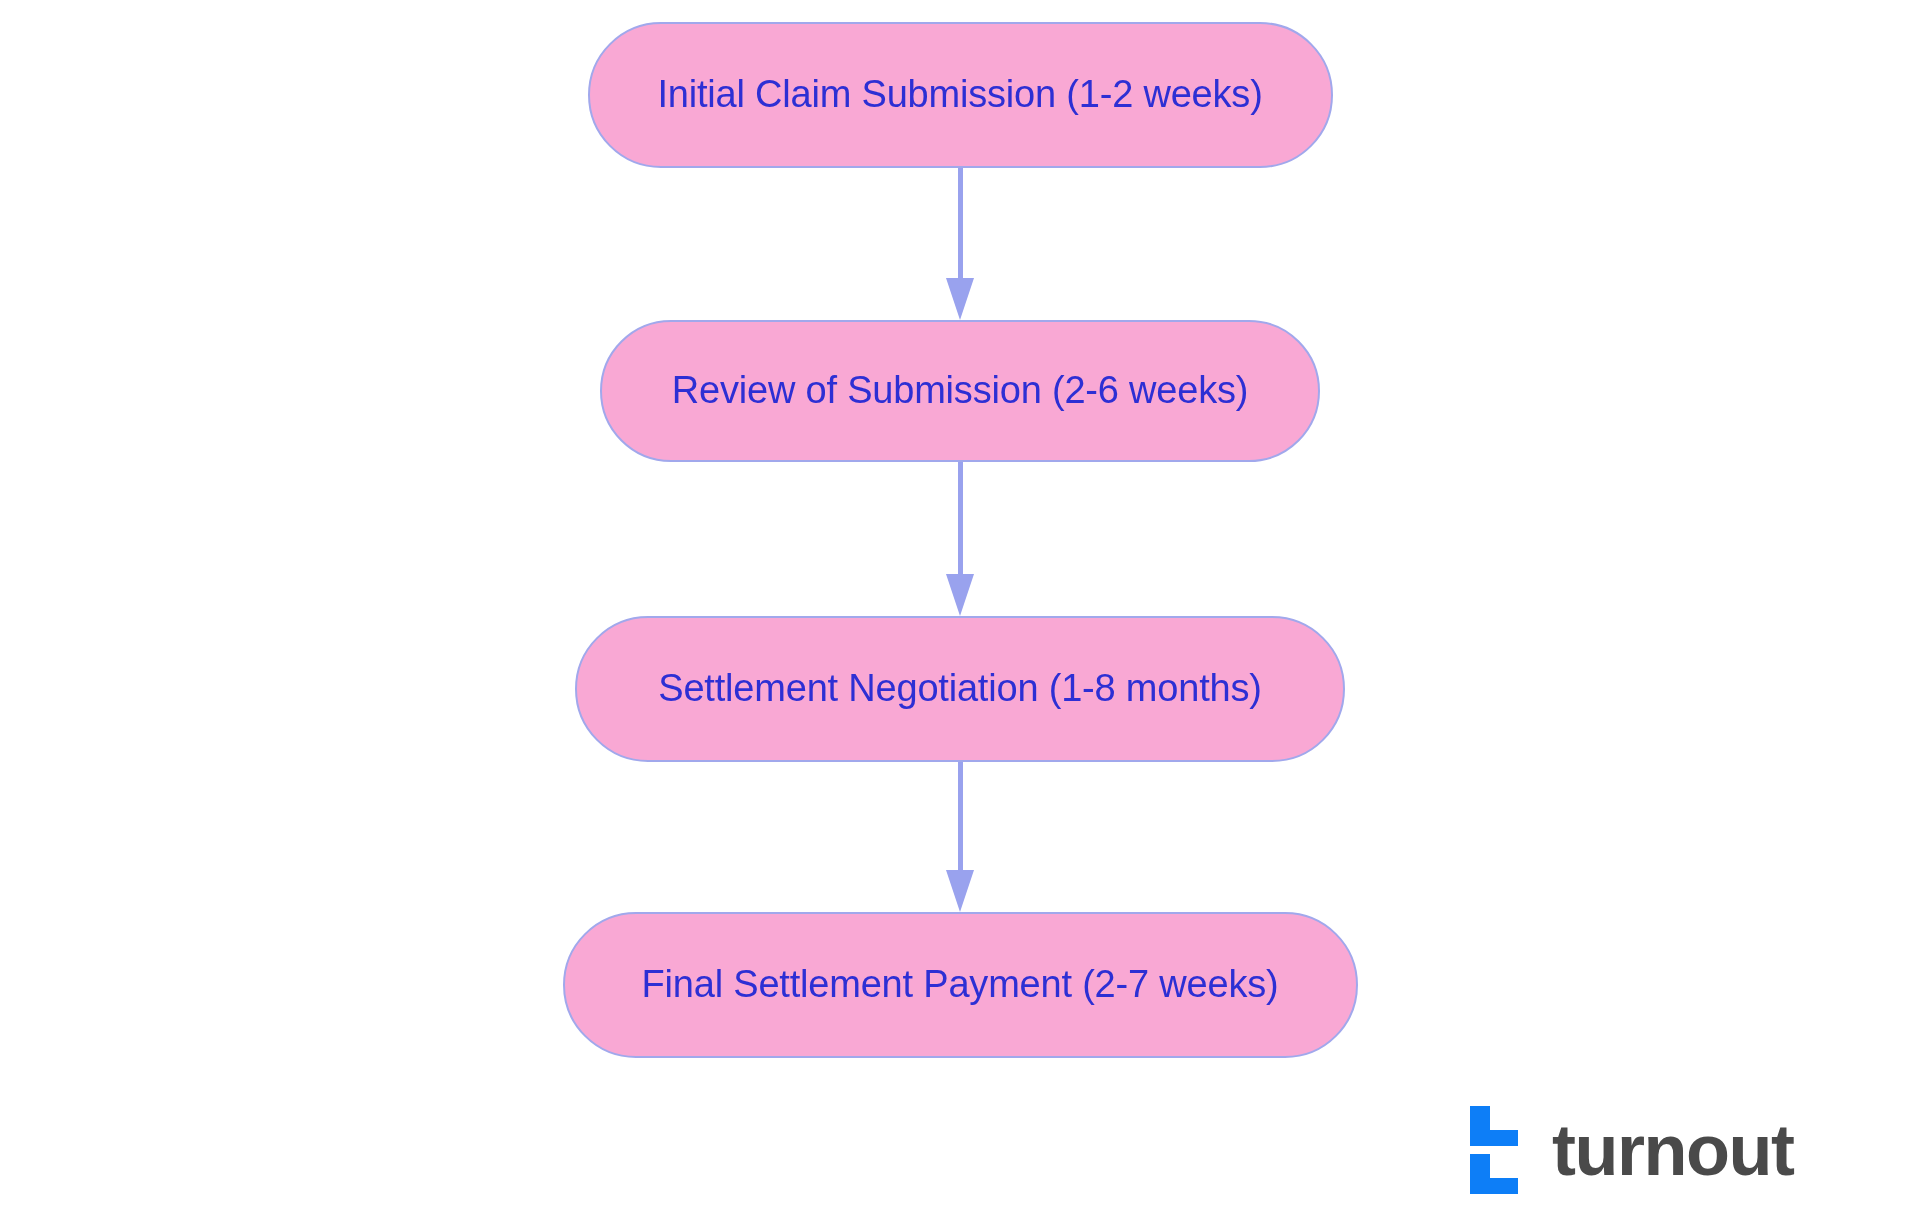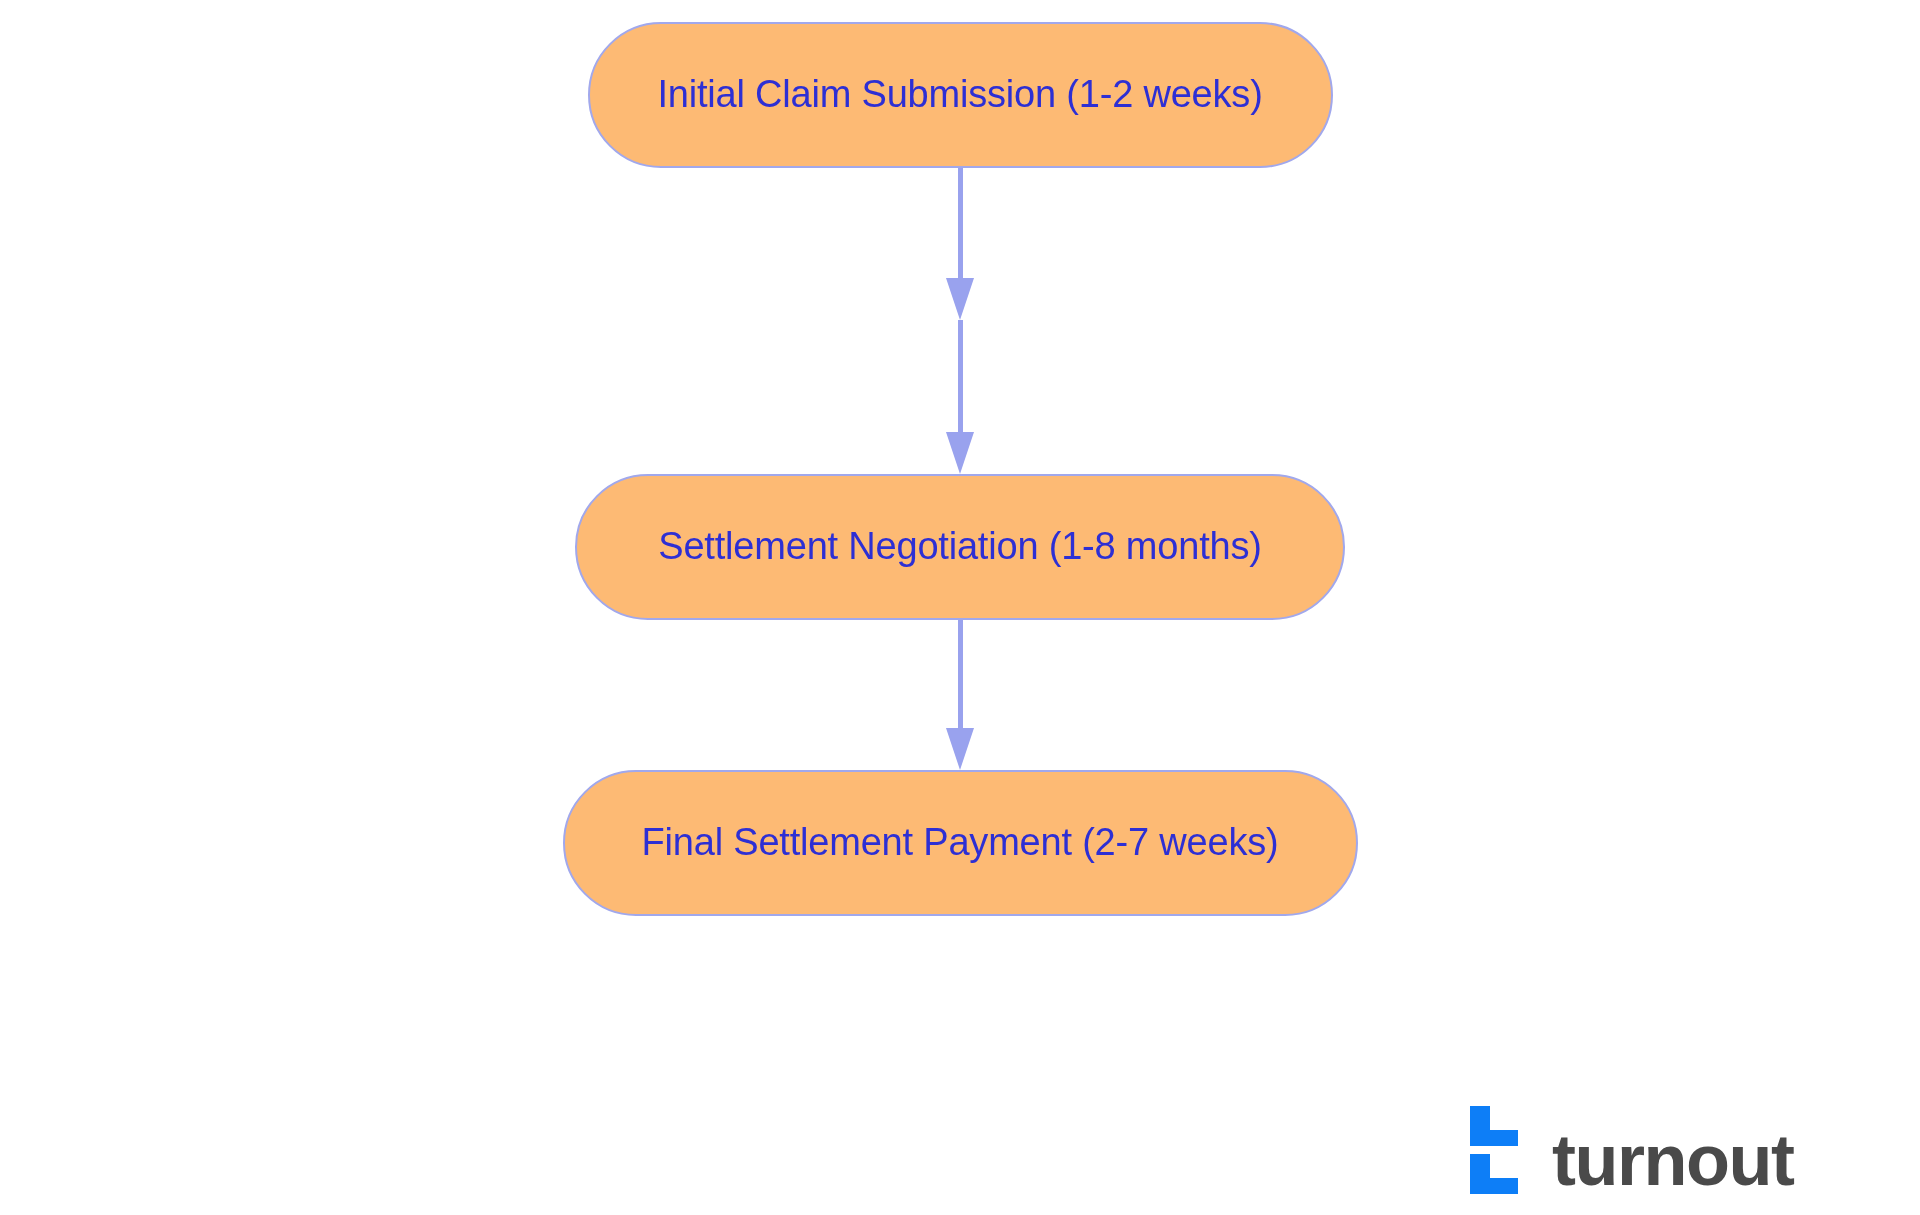--- a/index.html
+++ b/index.html
@@ -33,21 +33,21 @@
     display: flex;
     flex-direction: column;
     align-items: center;
   }
 
   .node {
     box-sizing: border-box;
     display: flex;
     align-items: center;
     justify-content: center;
-    background: #fdba74;
+    background: #f9a8d4;
     border: 2px solid #a1a8ec;
     border-radius: 74px;
     color: #2d2fd4;
     font-size: 38px;
     font-weight: 400;
     letter-spacing: -0.2px;
     white-space: nowrap;
     text-align: center;
   }
 
@@ -88,21 +88,21 @@
   .conn-1 { height: 152px; }
   .conn-2 { height: 154px; }
   .conn-3 { height: 150px; }
 
   
   .logo {
     position: absolute;
     left: 1468px;
     top: 1104px;
     display: flex;
-    align-items: flex-end;
+    align-items: center;
     gap: 26px;
   }
   .logo-mark {
     width: 58px;
     height: 92px;
     display: block;
   }
   .logo-word {
     font-size: 72px;
     font-weight: 700;
@@ -121,20 +121,23 @@
 
     <div class="node node-1">
       <span class="node-label">Initial Claim Submission (1-2 weeks)</span>
     </div>
 
     <div class="connector conn-1">
       <div class="connector-line"></div>
       <div class="connector-head"></div>
     </div>
 
+    <div class="node node-2">
+      <span class="node-label">Review of Submission (2-6 weeks)</span>
+    </div>
 
     <div class="connector conn-2">
       <div class="connector-line"></div>
       <div class="connector-head"></div>
     </div>
 
     <div class="node node-3">
       <span class="node-label">Settlement Negotiation (1-8 months)</span>
     </div>
 

